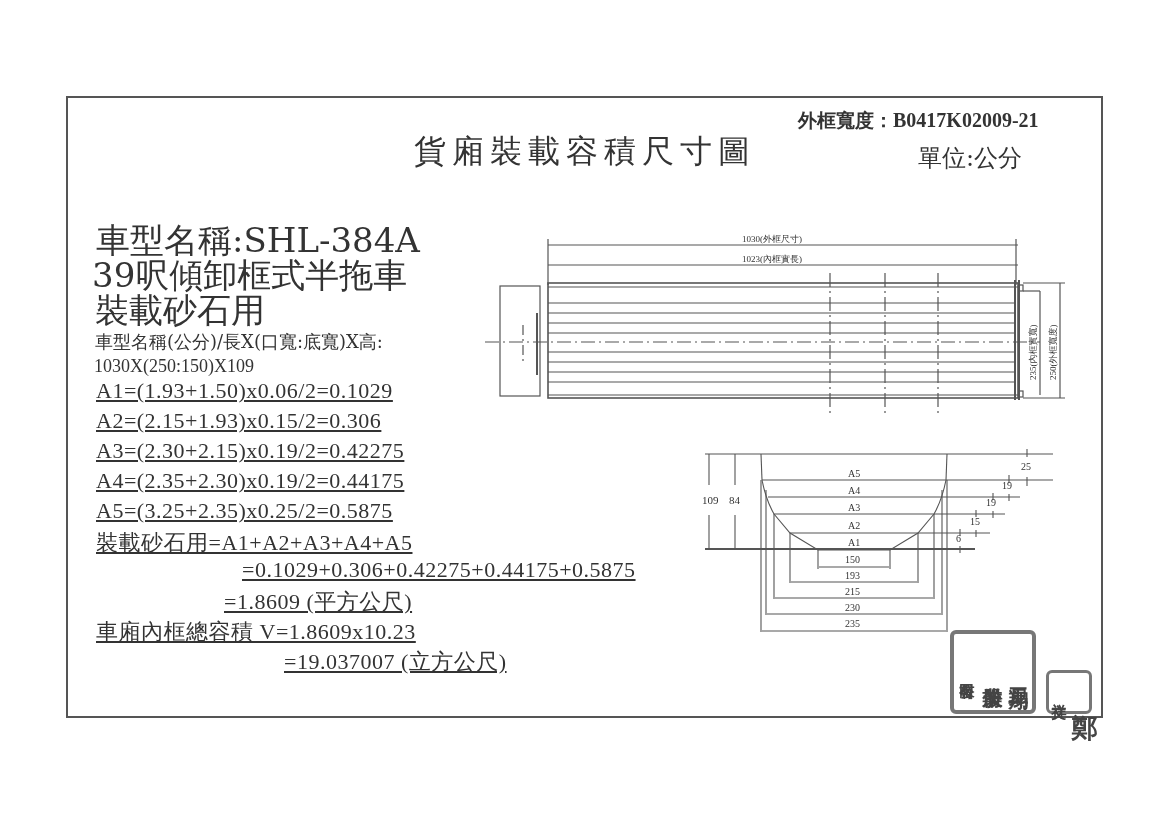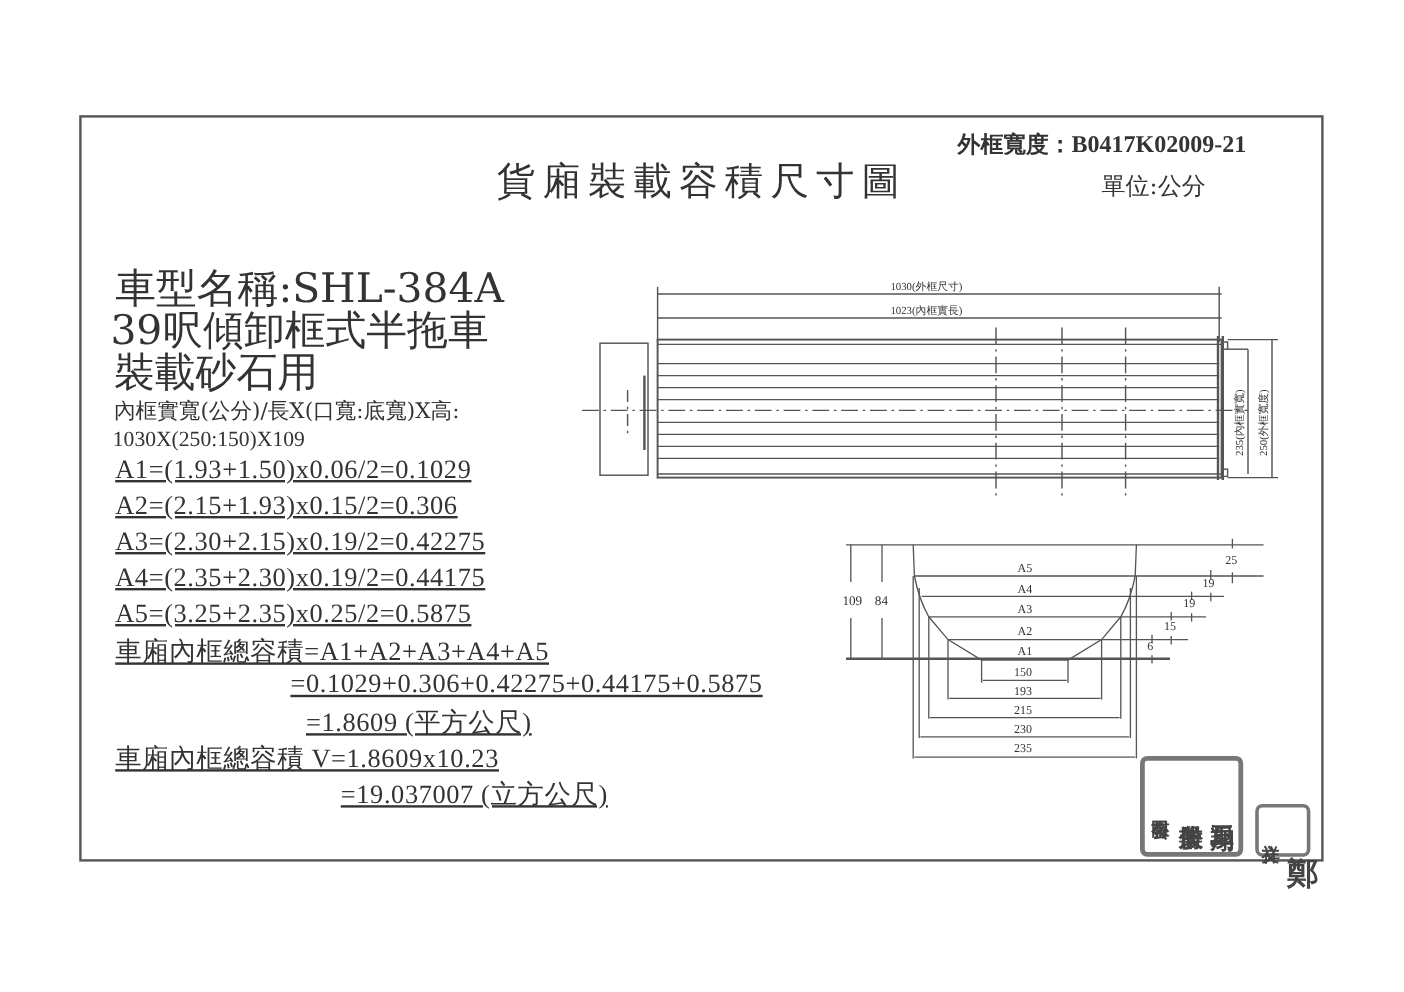--- a/index.html
+++ b/index.html
@@ -3,21 +3,21 @@
 <meta charset="utf-8">
 <style>
   html, body { margin:0; padding:0; }
   body { width:1170px; height:827px; background:#ffffff; position:relative; overflow:hidden;
          font-family:"DejaVu Serif","Liberation Serif",serif; color:#2b2b2b; }
   .frame { position:absolute; left:66px; top:96px; width:1037px; height:622px; border:2px solid #555; box-sizing:border-box; }
   .abs { position:absolute; white-space:nowrap; }
   .title { left:414px; top:130px; font-size:32px; letter-spacing:6px; color:#333; }
   .code { left:798px; top:108px; font-size:19px; font-weight:bold; color:#333; }
   .code .val { font-family:"Liberation Serif",serif; font-weight:bold; font-size:20px; }
-  .unit { left:918px; top:142px; font-size:20px; color:#333; }
+  .unit { left:918px; top:142px; font-size:24px; color:#333; }
   .big { font-size:34px; color:#333; }
   .mid { font-size:18px; color:#333; }
   .mono { font-family:"Liberation Serif","DejaVu Serif",serif; }
   .eq { font-size:22px; color:#333; font-family:"Liberation Serif","DejaVu Serif",serif; letter-spacing:0.5px;text-decoration:underline; }
   svg text { font-family:"Liberation Serif","DejaVu Serif",serif; fill:#333; }
   .stamp { position:absolute; border:4px solid #777; border-radius:6px; color:#444; box-sizing:border-box;
            font-family:"DejaVu Serif",serif; font-weight:bold; display:flex; flex-direction:row-reverse; justify-content:space-around; }
   .stamp .col { display:flex; flex-direction:column; justify-content:space-around; align-items:center; }
 </style>
 </head>
@@ -27,32 +27,32 @@
 
 <div class="abs title">貨廂裝載容積尺寸圖</div>
 <div class="abs code">
   <span>外框寬度：</span><span class="val">B0417K02009-21</span>
 </div>
 <div class="abs unit">單位:公分</div>
 
 <div class="abs big" style="left:96px;top:218px;">車型名稱:SHL-384A</div>
 <div class="abs big" style="left:92px;top:253px;">39呎傾卸框式半拖車</div>
 <div class="abs big" style="left:95px;top:288px;">裝載砂石用</div>
-<div class="abs mid" style="left:95px;top:330px;">內框實寬(公分)/長X(口寬:底寬)X高:</div>
+<div class="abs mid" style="left:95px;top:330px;">車型名稱(公分)/長X(口寬:底寬)X高:</div>
 <div class="abs mid mono" style="left:94px;top:356px;">1030X(250:150)X109</div>
 
 <div class="abs eq" style="left:96px;top:378px;">A1=(1.93+1.50)x0.06/2=0.1029</div>
 <div class="abs eq" style="left:96px;top:408px;">A2=(2.15+1.93)x0.15/2=0.306</div>
 <div class="abs eq" style="left:96px;top:438px;">A3=(2.30+2.15)x0.19/2=0.42275</div>
 <div class="abs eq" style="left:96px;top:468px;">A4=(2.35+2.30)x0.19/2=0.44175</div>
 <div class="abs eq" style="left:96px;top:498px;">A5=(3.25+2.35)x0.25/2=0.5875</div>
 
-<div class="abs eq" style="left:96px;top:528px;">車廂內框總容積=A1+A2+A3+A4+A5</div>
+<div class="abs eq" style="left:96px;top:528px;">裝載砂石用=A1+A2+A3+A4+A5</div>
 <div class="abs eq" style="left:242px;top:557px;">=0.1029+0.306+0.42275+0.44175+0.5875</div>
-<div class="abs eq" style="left:255px;top:587px;">=1.8609 (平方公尺)</div>
+<div class="abs eq" style="left:224px;top:587px;">=1.8609 (平方公尺)</div>
 <div class="abs eq" style="left:96px;top:617px;">車廂內框總容積 V=1.8609x10.23</div>
 <div class="abs eq" style="left:284px;top:647px;">=19.037007 (立方公尺)</div>
 
 <svg class="abs" style="left:480px;top:225px;" width="600" height="205">
   <g stroke="#555" fill="none" stroke-width="1.2">
 
     <line x1="68" y1="20" x2="538" y2="20"></line>
     <line x1="68" y1="40" x2="538" y2="40"></line>
     <line x1="68" y1="14" x2="68" y2="60"></line>
     <line x1="536" y1="14" x2="536" y2="60"></line>

